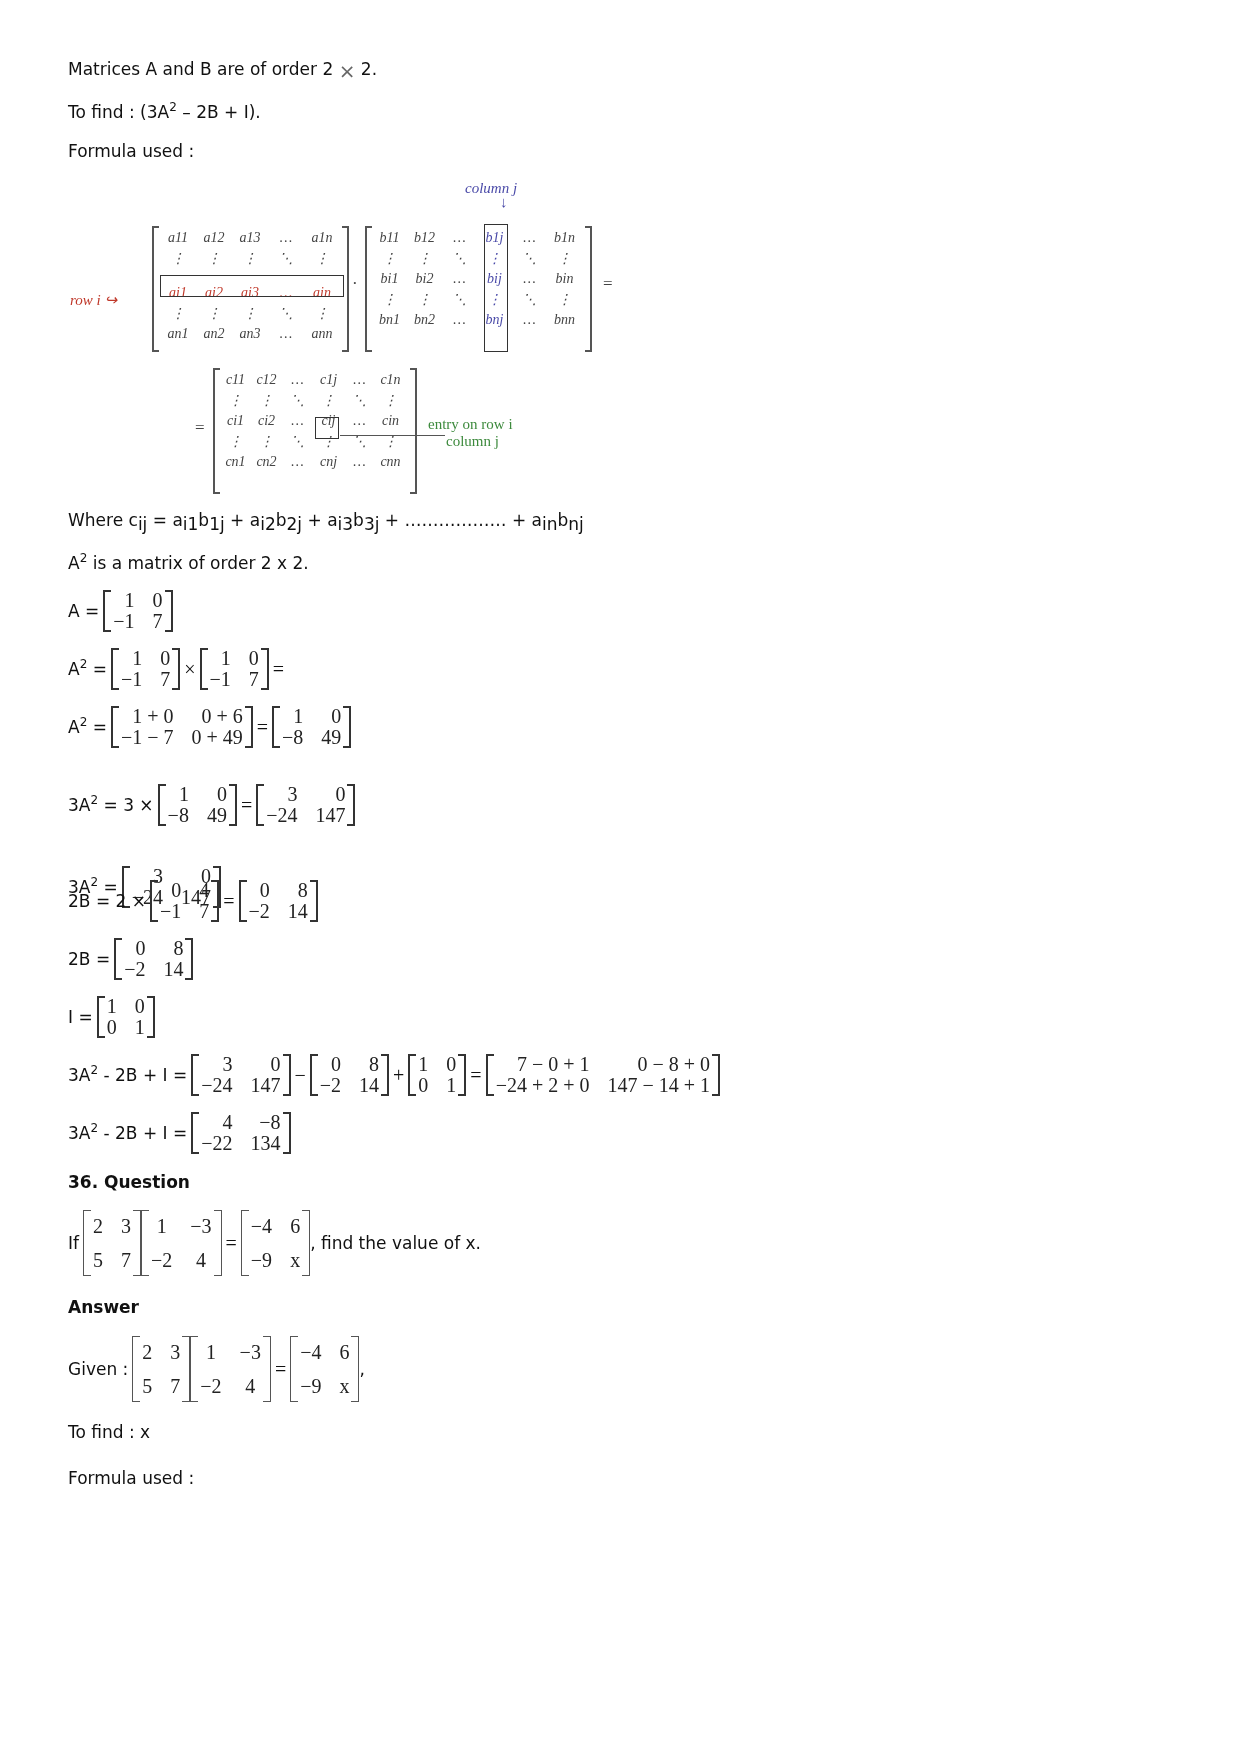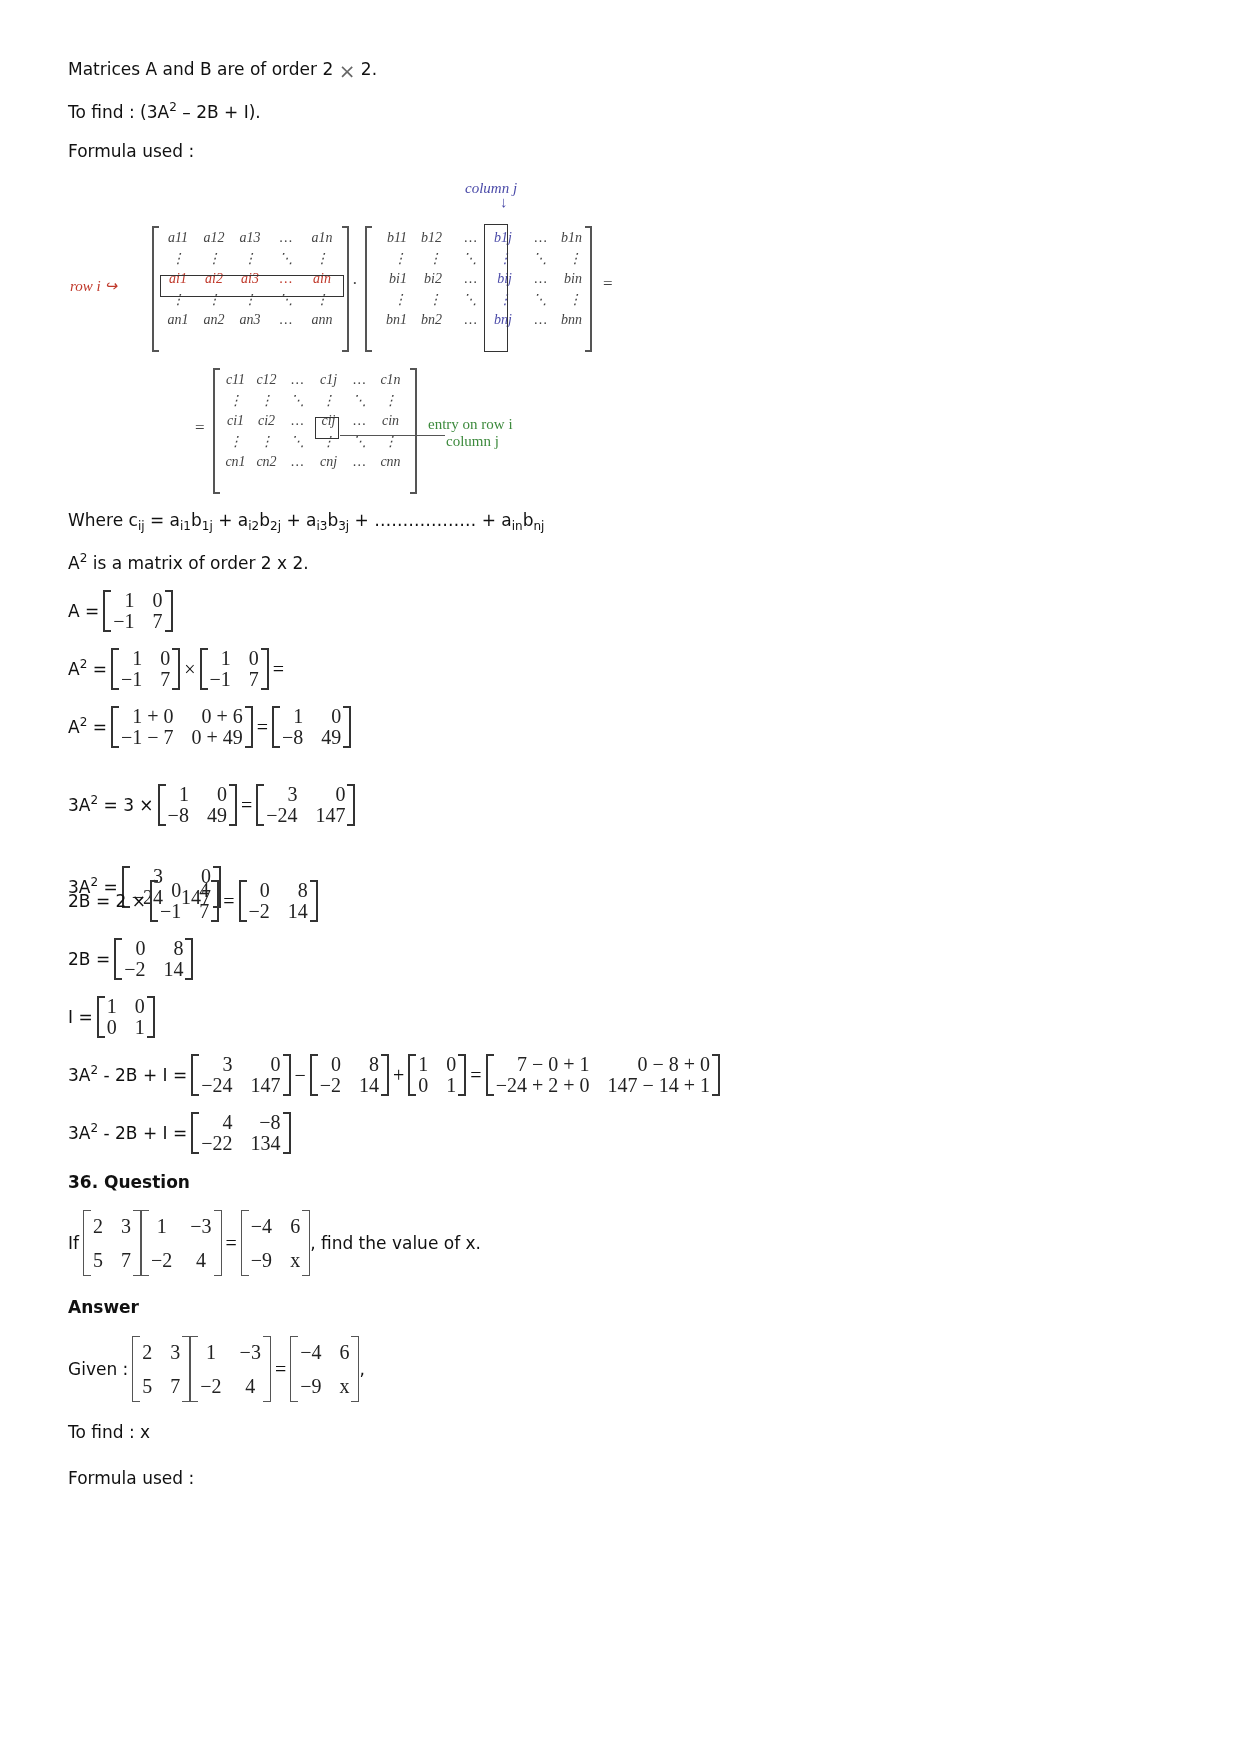--- a/index.html
+++ b/index.html
@@ -1,21 +1,21 @@
 <!DOCTYPE html>
 <html><head>
 <meta charset="utf-8">
 <style>
   html, body { margin: 0; padding: 0; background: #ffffff; }
   body { width: 1240px; height: 1755px; position: relative; overflow: hidden;
          font-family: "DejaVu Sans", sans-serif; color: #111; font-size: 17px; }
   .line { position: absolute; left: 68px; white-space: nowrap; line-height: 20px; }
   .bold { font-weight: bold; }
   sup { font-size: 12px; vertical-align: 7px; line-height: 0; }
-  sub { font-size: 12px; vertical-align: -4px; line-height: 0; }
+  sub { font-size: 17px; vertical-align: -4px; line-height: 0; }
   .times-x { color: #666; font-size: 20px; position: relative; top: 3px; }
 
   
   .eq { position: absolute; left: 68px; display: flex; align-items: center; white-space: nowrap; }
   .eq .lbl { font-family: "DejaVu Sans", sans-serif; font-size: 17px; margin-right: 4px; }
   .eq .op { font-family: "Liberation Serif", serif; font-size: 20px; margin: 0 4px; }
   .mat { display: inline-flex; align-items: stretch; font-family: "Liberation Serif", serif; font-size: 20px; color: #222; }
   .mat .br { width: 6px; border: 2px solid #333; }
   .mat .br.l { border-right: none; }
   .mat .br.r { border-left: none; }
@@ -26,21 +26,21 @@
   .mat.tall .grid span { text-align: center; }
 
   
   .diagram { position: absolute; left: 60px; top: 180px; width: 600px; height: 320px;
              font-family: "Liberation Serif", serif; font-style: italic; color: #444; }
   .d-abs { position: absolute; }
   .dmat { position: absolute; display: grid; font-size: 14px; text-align: center; row-gap: 4px; }
   .dbr { position: absolute; border: 2px solid #555; width: 5px; }
   .dbr.l { border-right: none; }
   .dbr.r { border-left: none; }
-  .red { color: #c0392b; }
+  .red { color: #c0392b; margin-top: 14px; }
   .blue { color: #4a4aa8; }
   .green { color: #3d8a3d; }
   .box { position: absolute; border: 1.5px solid #333; }
 </style>
 </head>
 <body>
 
 <div class="line" style="top:58px">
   <span>Matrices A and B are of order 2</span>
   <span class="times-x">×</span>
@@ -84,21 +84,21 @@
       <span>an3</span>
       <span>…</span>
       <span>ann</span>
     </div>
   <div class="box" style="left:100px; top:95px; width:182px; height:20px;"></div>
 
   <div class="d-abs" style="left:292px; top:94px; font-style:normal;">·</div>
 
   <div class="dbr l" style="left:305px; top:46px; height:122px;"></div>
   <div class="dbr r" style="left:525px; top:46px; height:122px;"></div>
-  <div class="dmat" id="dmatB" style="left:312px; top:50px; grid-template-columns:repeat(6,35px);text-align:right;">
+  <div class="dmat" id="dmatB" style="left:312px; top:50px; grid-template-columns:repeat(6,35px);">
       <span>b11</span>
       <span>b12</span>
       <span>…</span>
       <span class="blue">b1j</span>
       <span>…</span>
       <span>b1n</span>
       <span>⋮</span>
       <span>⋮</span>
       <span>⋱</span>
       <span class="blue">⋮</span>

